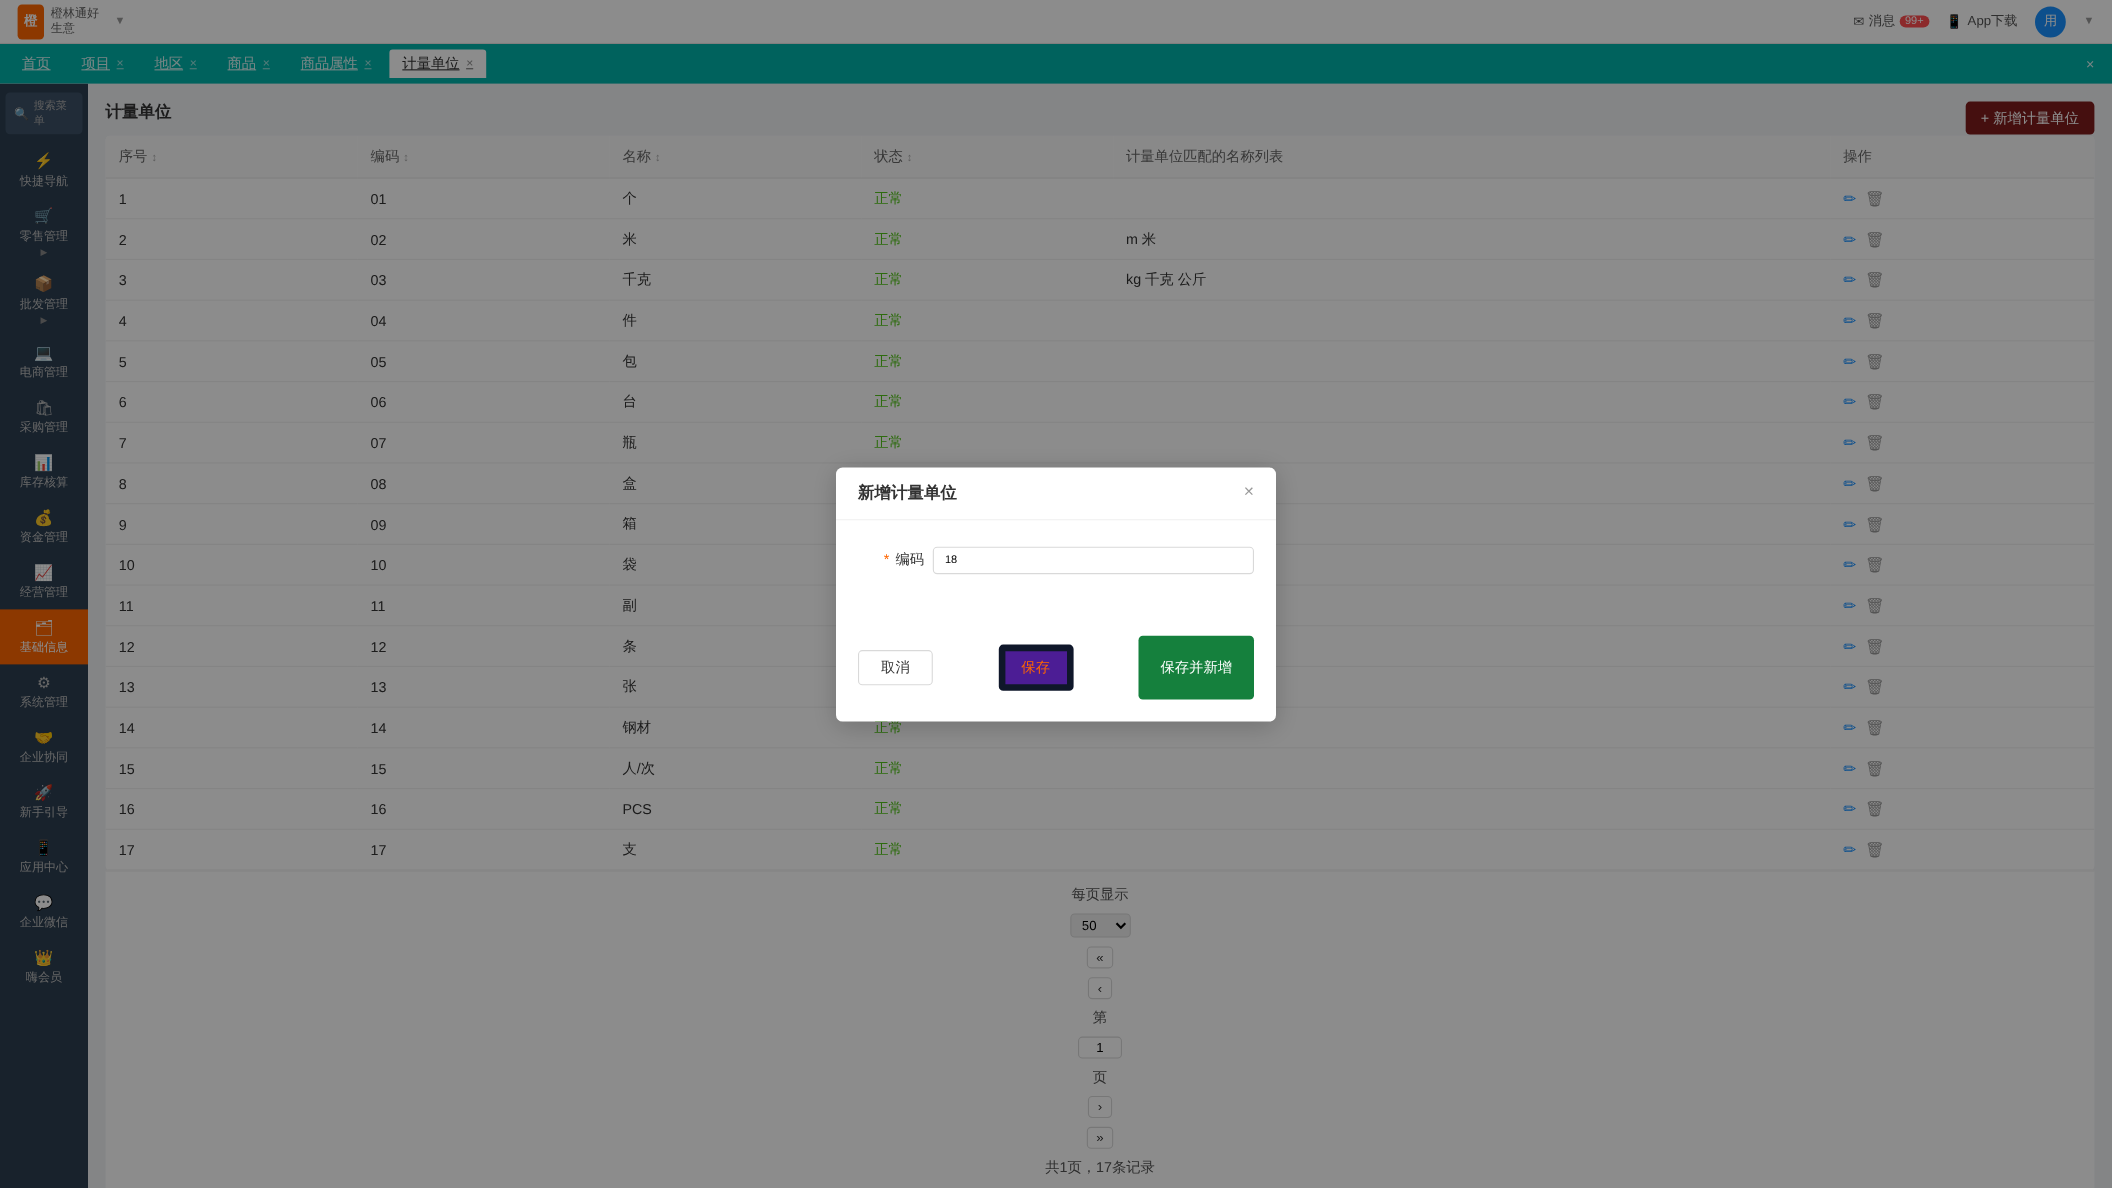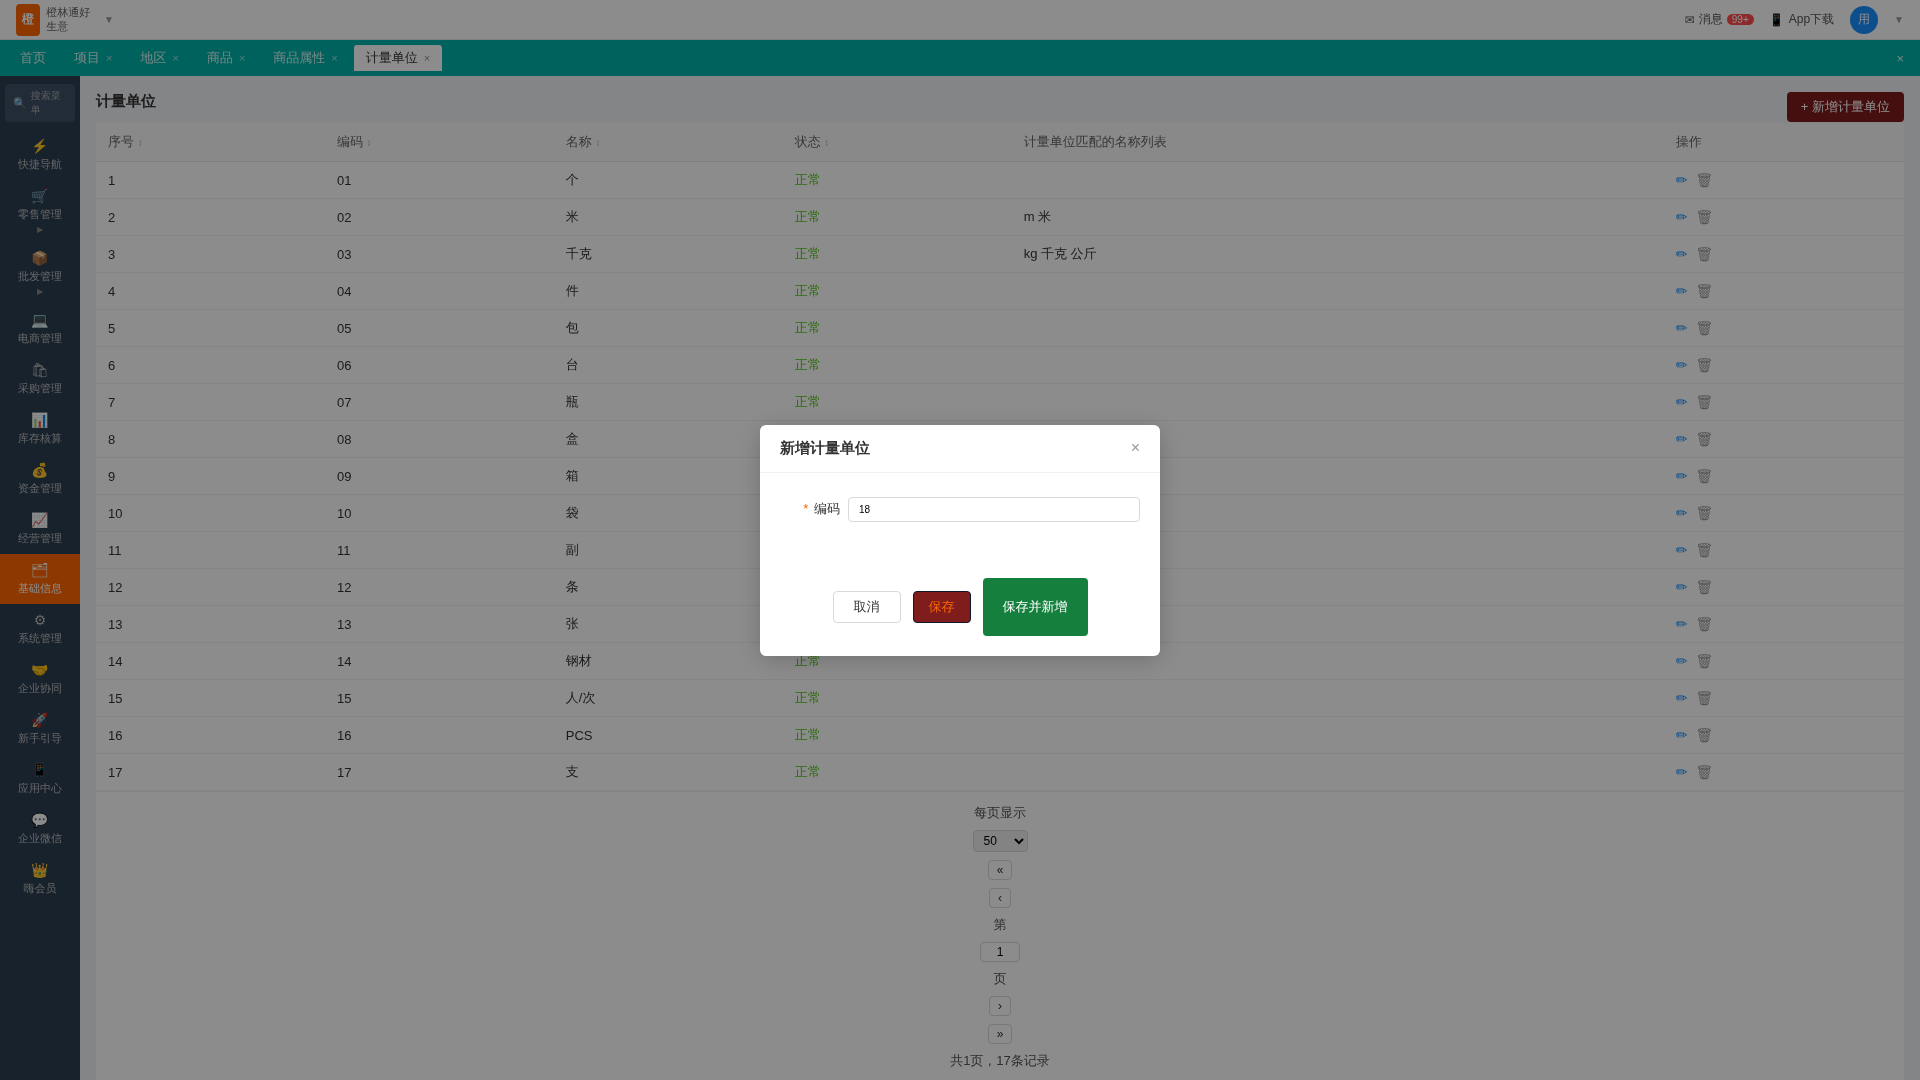--- a/index.html
+++ b/index.html
@@ -12,21 +12,21 @@
     .logo-icon { width: 32px; height: 32px; background: #f60; border-radius: 4px; display: flex; align-items: center; justify-content: center; color: #fff; font-weight: bold; font-size: 12px; }
     .logo-text { font-size: 11px; color: #666; line-height: 1.2; }
     .header-right { display: flex; align-items: center; gap: 16px; }
     .header-btn { display: flex; align-items: center; gap: 4px; color: #555; font-size: 12px; cursor: pointer; }
     .badge { background: #ff4d4f; color: #fff; border-radius: 10px; padding: 0 5px; font-size: 10px; min-width: 16px; text-align: center; }
     .avatar { width: 28px; height: 28px; background: #1890ff; border-radius: 50%; display: flex; align-items: center; justify-content: center; color: #fff; font-size: 12px; }
     .dropdown-arrow { font-size: 10px; color: #999; }
 
     
     .tab-bar { height: 36px; background: #00b2a9; display: flex; align-items: center; padding: 0 8px; gap: 4px; flex-shrink: 0; }
-    .tab-item { display: flex; align-items: center; padding: 4px 12px; border-radius: 3px 3px 0 0; font-size: 13px; cursor: pointer; gap: 6px; color: rgba(255,255,255,0.85); }
+    .tab-item { display: flex; align-items: center; padding: 4px 12px; border-radius: 3px 3px 0 0; font-size: 13px; cursor: pointer; gap: 6px; color: rgba(255,255,255,0.85); text-decoration: underline; }
     .tab-item.active { background: #fff; color: #333; border-radius: 3px 3px 0 0; }
     .tab-item .close-x { font-size: 11px; cursor: pointer; opacity: 0.7; }
     .tab-item.active .close-x { color: #666; }
     .tab-close-all { margin-left: auto; color: rgba(255,255,255,0.85); cursor: pointer; padding: 4px 8px; }
 
     
     .main-layout { display: flex; flex: 1; overflow: hidden; }
 
     
     .sidebar { width: 80px; background: #2c3e50; display: flex; flex-direction: column; align-items: center; padding-top: 8px; flex-shrink: 0; }
@@ -65,23 +65,23 @@
     .modal { background: #fff; border-radius: 6px; width: 400px; box-shadow: 0 4px 24px rgba(0,0,0,0.2); }
     .modal-header { display: flex; align-items: center; justify-content: space-between; padding: 14px 20px; border-bottom: 1px solid #f0f0f0; }
     .modal-title { font-size: 15px; font-weight: bold; color: #333; }
     .modal-close { cursor: pointer; color: #999; font-size: 16px; }
     .modal-body { padding: 24px 20px; }
     .form-row { display: flex; align-items: center; margin-bottom: 20px; }
     .form-label { width: 60px; text-align: right; color: #333; font-size: 13px; margin-right: 8px; }
     .form-label .required { color: #f60; margin-right: 2px; }
     .form-input { flex: 1; border: 1px solid #d9d9d9; border-radius: 4px; padding: 6px 10px; font-size: 10px; outline: none; }
     .form-input.highlight { border-color: #f60; }
-    .modal-footer { display: flex; align-items: center; justify-content: center; padding: 12px 20px 20px; gap: 12px; }
+    .modal-footer { display: flex; align-items: center; justify-content: space-between; padding: 12px 20px 20px; gap: 12px; }
     .btn-cancel { border: 1px solid #d9d9d9; background: #fff; color: #333; border-radius: 4px; padding: 6px 20px; cursor: pointer; font-size: 13px; }
-    .btn-save { border: 1px solid #0f172a; background: #7f1d1d; color: #f60; border-radius: 4px; padding: 6px 15px; cursor: pointer; font-size: 13px; }
+    .btn-save { border: 6px solid #0f172a; background: #4c1d95; color: #f60; border-radius: 4px; padding: 6px 15px; cursor: pointer; font-size: 13px; }
     .btn-save-new { background: #15803d; color: #fff; border: none; border-radius: 4px; padding: 20px 20px; cursor: pointer; font-size: 13px; }
   </style>
 </head>
 <body>
 
 <div class="top-header">
   <div class="top-header-left">
     <div class="logo-area">
       <div class="logo-icon">橙</div>
       <div class="logo-text">橙林通好生意</div>

